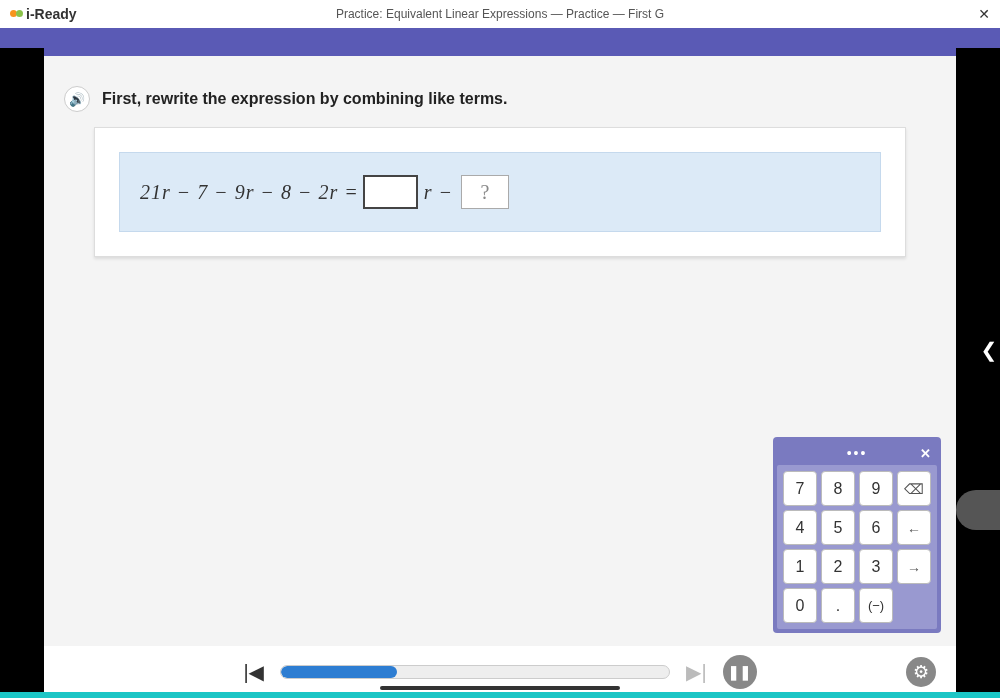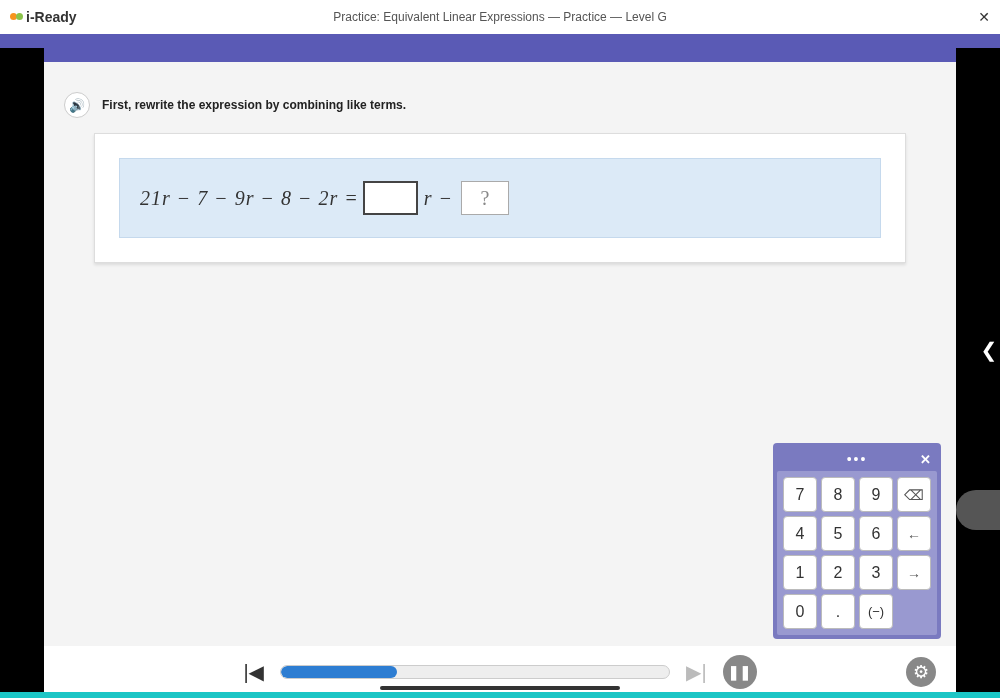--- a/index.html
+++ b/index.html
@@ -5,21 +5,21 @@
     * { margin: 0; padding: 0; box-sizing: border-box; }
     body {
       width: 1000px;
       height: 698px;
       font-family: Arial, sans-serif;
       background: #000;
       position: relative;
       overflow: hidden;
     }
     .topbar {
-      height: 34px;
+      height: 28px;
       background: #fff;
       display: flex;
       align-items: center;
       padding: 0 10px;
       position: relative;
     }
     .logo {
       display: flex;
       align-items: center;
       font-weight: bold;
@@ -109,21 +109,21 @@
       border: 1px solid #ccc;
       display: flex;
       align-items: center;
       justify-content: center;
       margin-right: 12px;
       cursor: pointer;
       color: #2d7dd2;
       font-size: 13px;
     }
     .instruction-text {
-      font-size: 12px;
+      font-size: 16px;
       font-weight: bold;
       color: #222;
     }
     .expression-card {
       margin: 0 50px;
       background: #fff;
       border: 1px solid #ddd;
       padding: 24px;
       box-shadow: 0 2px 3px rgba(0,0,0,0.1);
     }
@@ -337,21 +337,21 @@
     .var-r { font-style: italic; margin: 0 2px; }
   </style>
 </head>
 <body>
 
 <div class="topbar">
   <div class="logo">
     <span class="logo-icon"></span>
     <span>i-Ready</span>
   </div>
-  <div class="title">Practice: Equivalent Linear Expressions — Practice — Level G</div>
+  <div class="title">Practice: Equivalent Linear Expressions — Practice — First G</div>
   <div class="close-top">✕</div>
 </div>
 
 <div class="purple-bar"></div>
 
 <div class="black-side-left"></div>
 <div class="black-side-right"></div>
 
 <div class="main-area">
   <div class="instruction-row">

